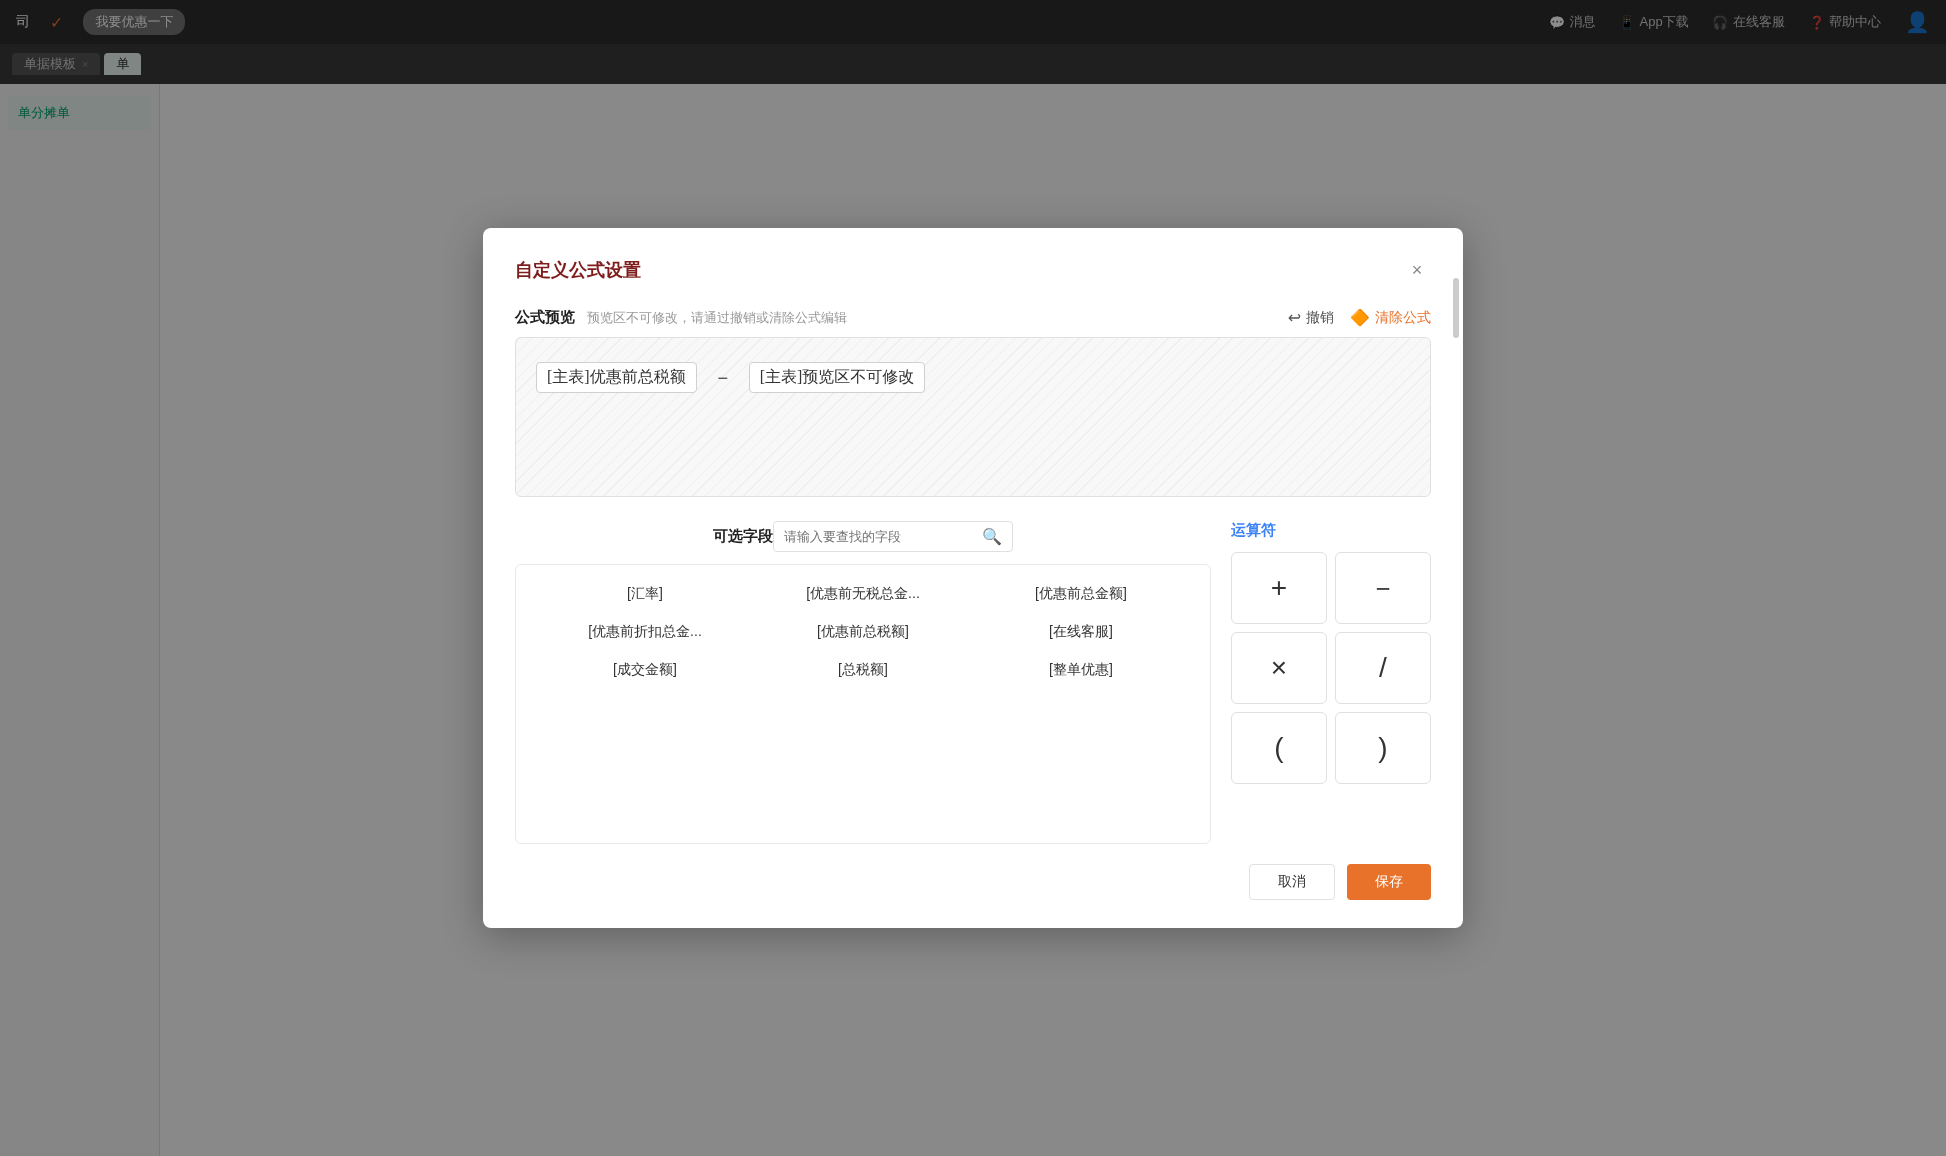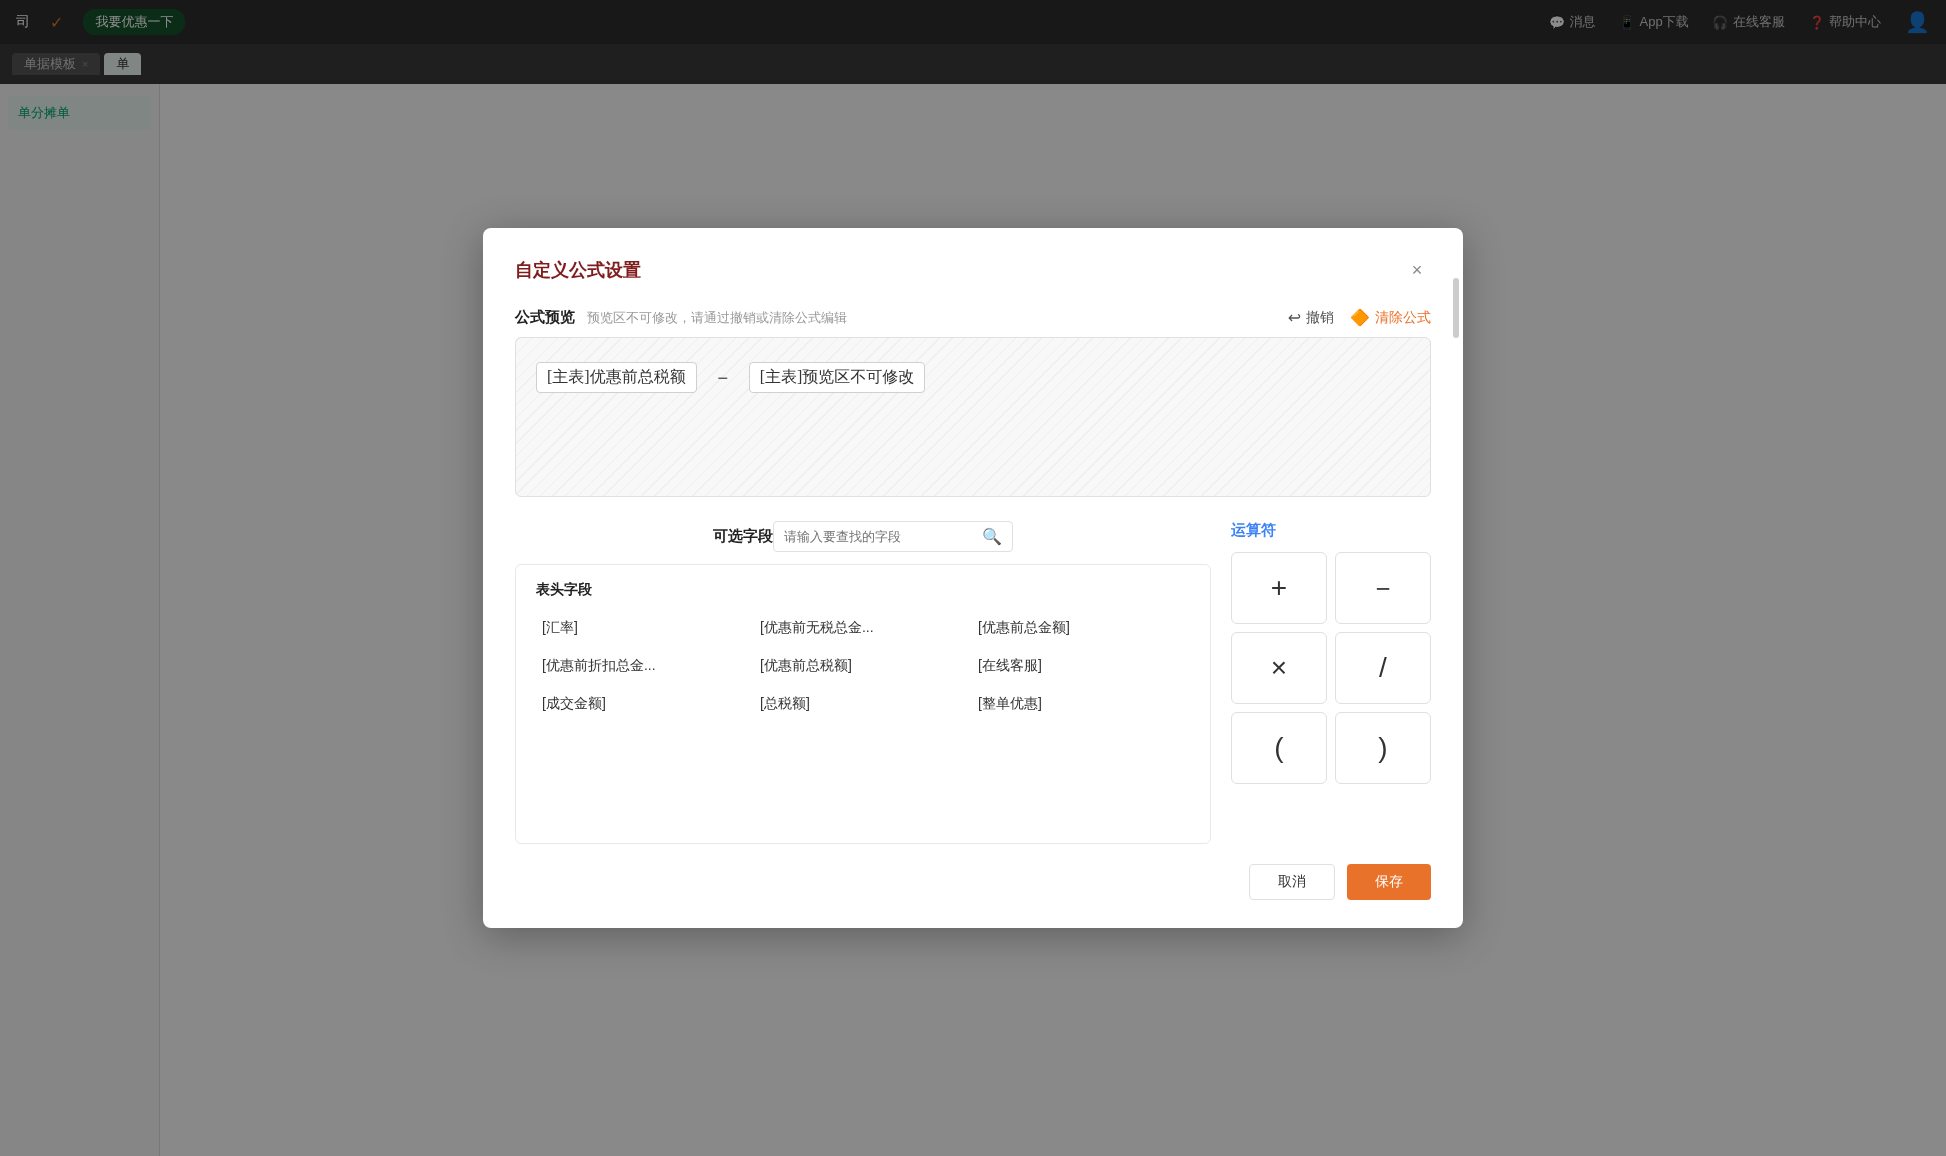--- a/index.html
+++ b/index.html
@@ -43,21 +43,21 @@
       font-size: 13px;
     }
     .nav-item {
       display: flex;
       align-items: center;
       gap: 4px;
       cursor: pointer;
       color: #ccc;
     }
     .promo-btn {
-      background: #14532d;
+      background: #737373;
       color: #fff;
       padding: 4px 12px;
       border-radius: 12px;
       font-size: 13px;
     }
 
     
     .tab-bar {
       position: absolute;
       top: 44px; left: 0; right: 0;
@@ -305,20 +305,21 @@
     .fields-group-title {
       font-size: 14px;
       font-weight: 600;
       color: #222;
       margin-bottom: 16px;
     }
     .fields-grid {
       display: grid;
       grid-template-columns: repeat(3, 1fr);
       gap: 12px 0;
+      text-align: center;
     }
     .field-item {
       font-size: 14px;
       color: #333;
       cursor: pointer;
       padding: 4px 6px;
       border-radius: 3px;
     }
 
     
@@ -496,21 +497,20 @@
     <div class="fields-section">
       <div class="fields-header-row">
         <span class="fields-title">可选字段</span>
         <div class="fields-search">
           <input type="text" placeholder="请输入要查找的字段" style="">
           <span class="search-icon">🔍</span>
         </div>
       </div>
 
       <div class="fields-table">
-        <div class="fields-group-title">表头字段</div>
         <div class="fields-grid">
           <span class="field-item">[汇率]</span>
           <span class="field-item">[优惠前无税总金...</span>
           <span class="field-item">[优惠前总金额]</span>
           <span class="field-item">[优惠前折扣总金...</span>
           <span class="field-item">[优惠前总税额]</span>
           <span class="field-item">[在线客服]</span>
           <span class="field-item">[成交金额]</span>
           <span class="field-item">[总税额]</span>
           <span class="field-item">[整单优惠]</span>

